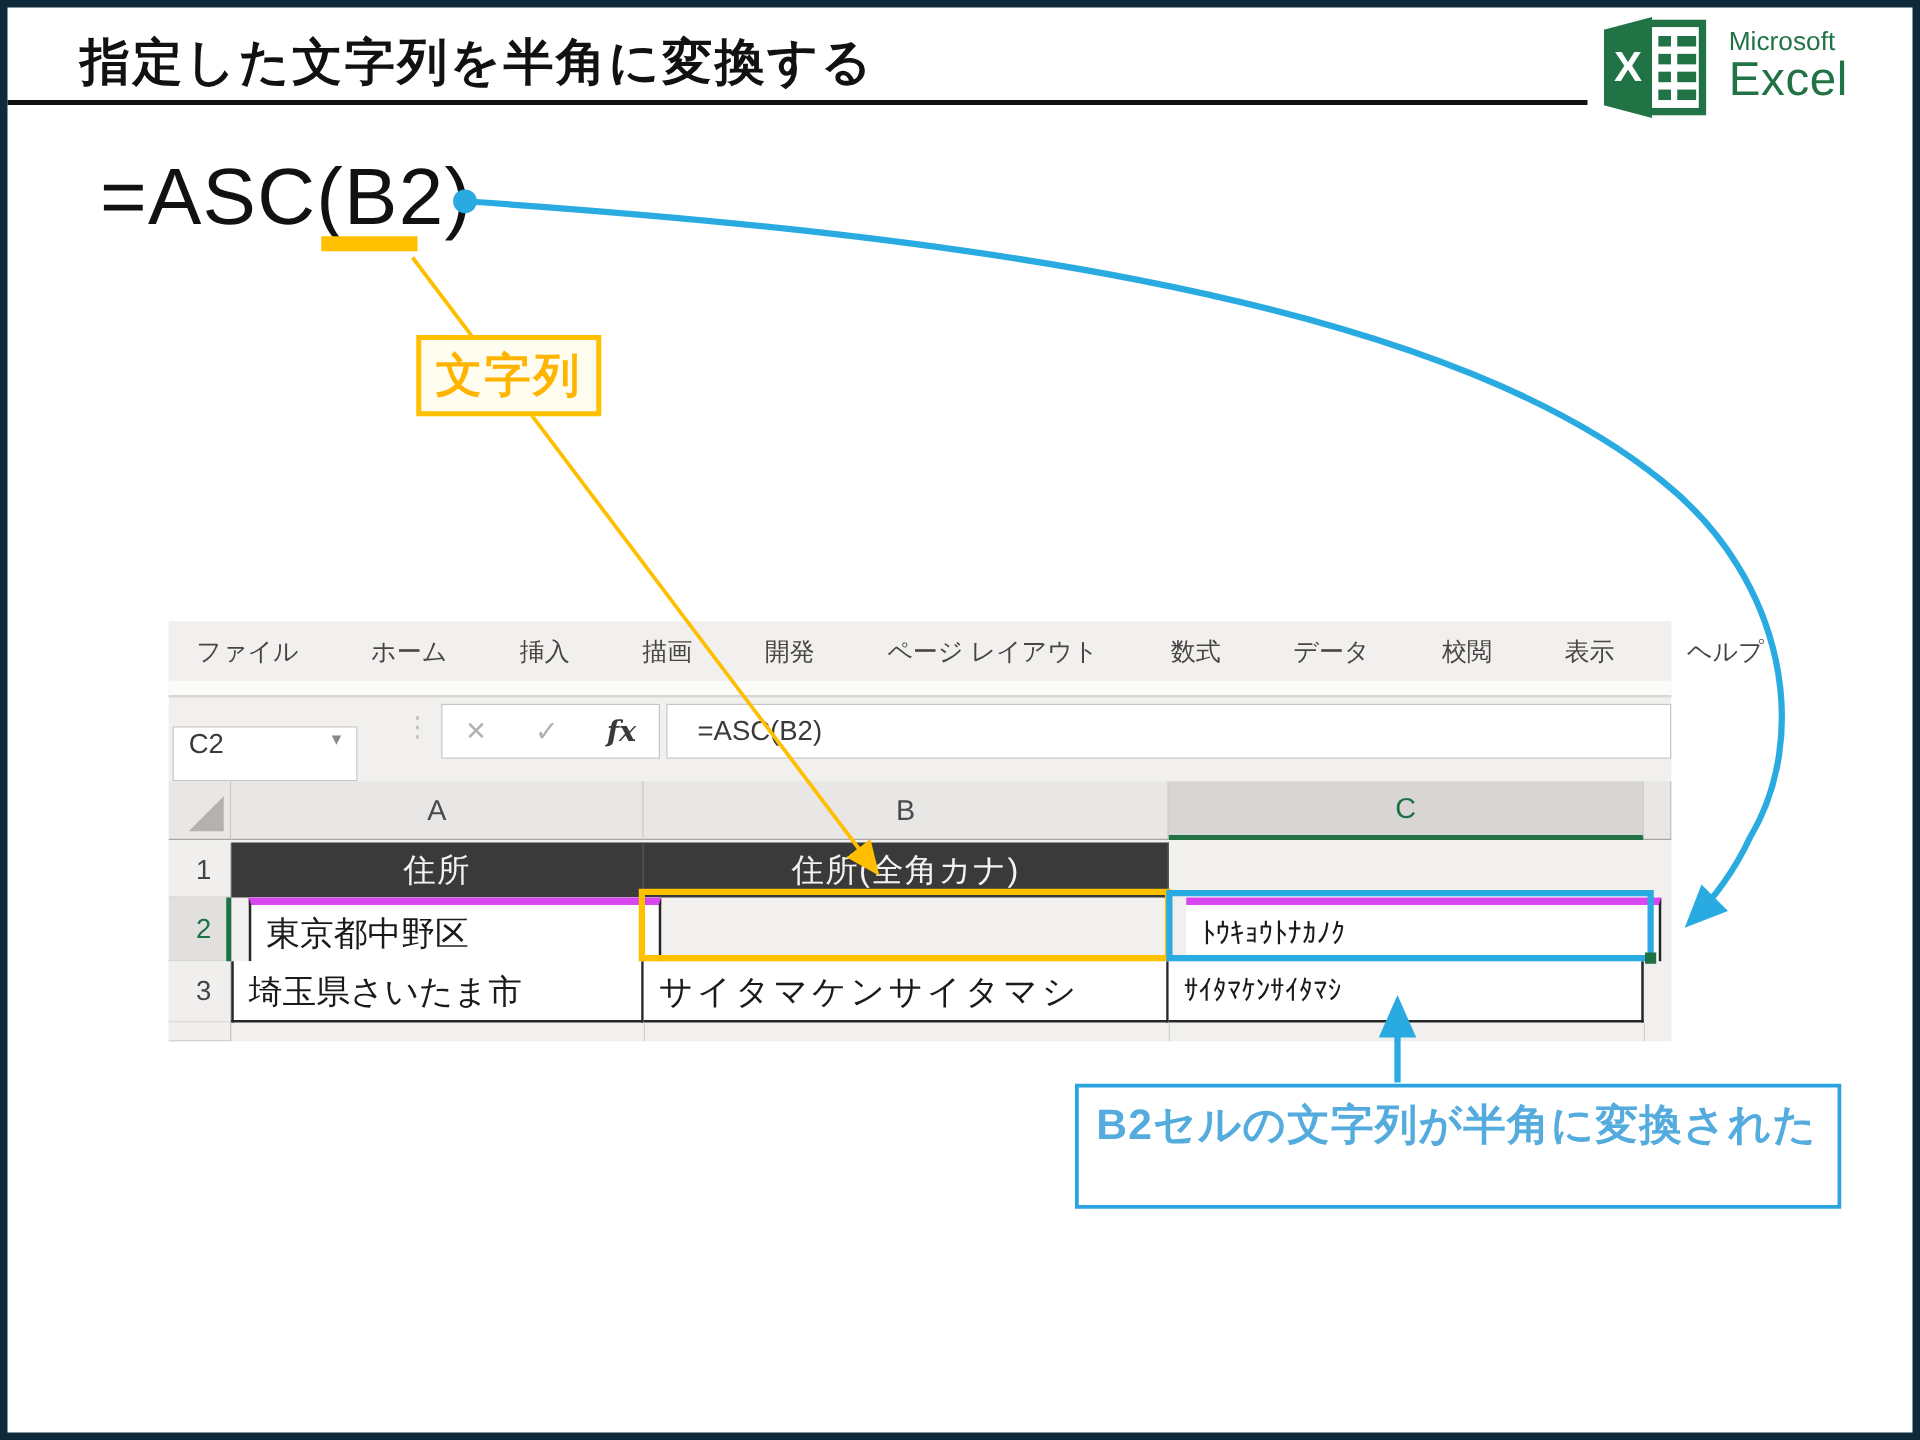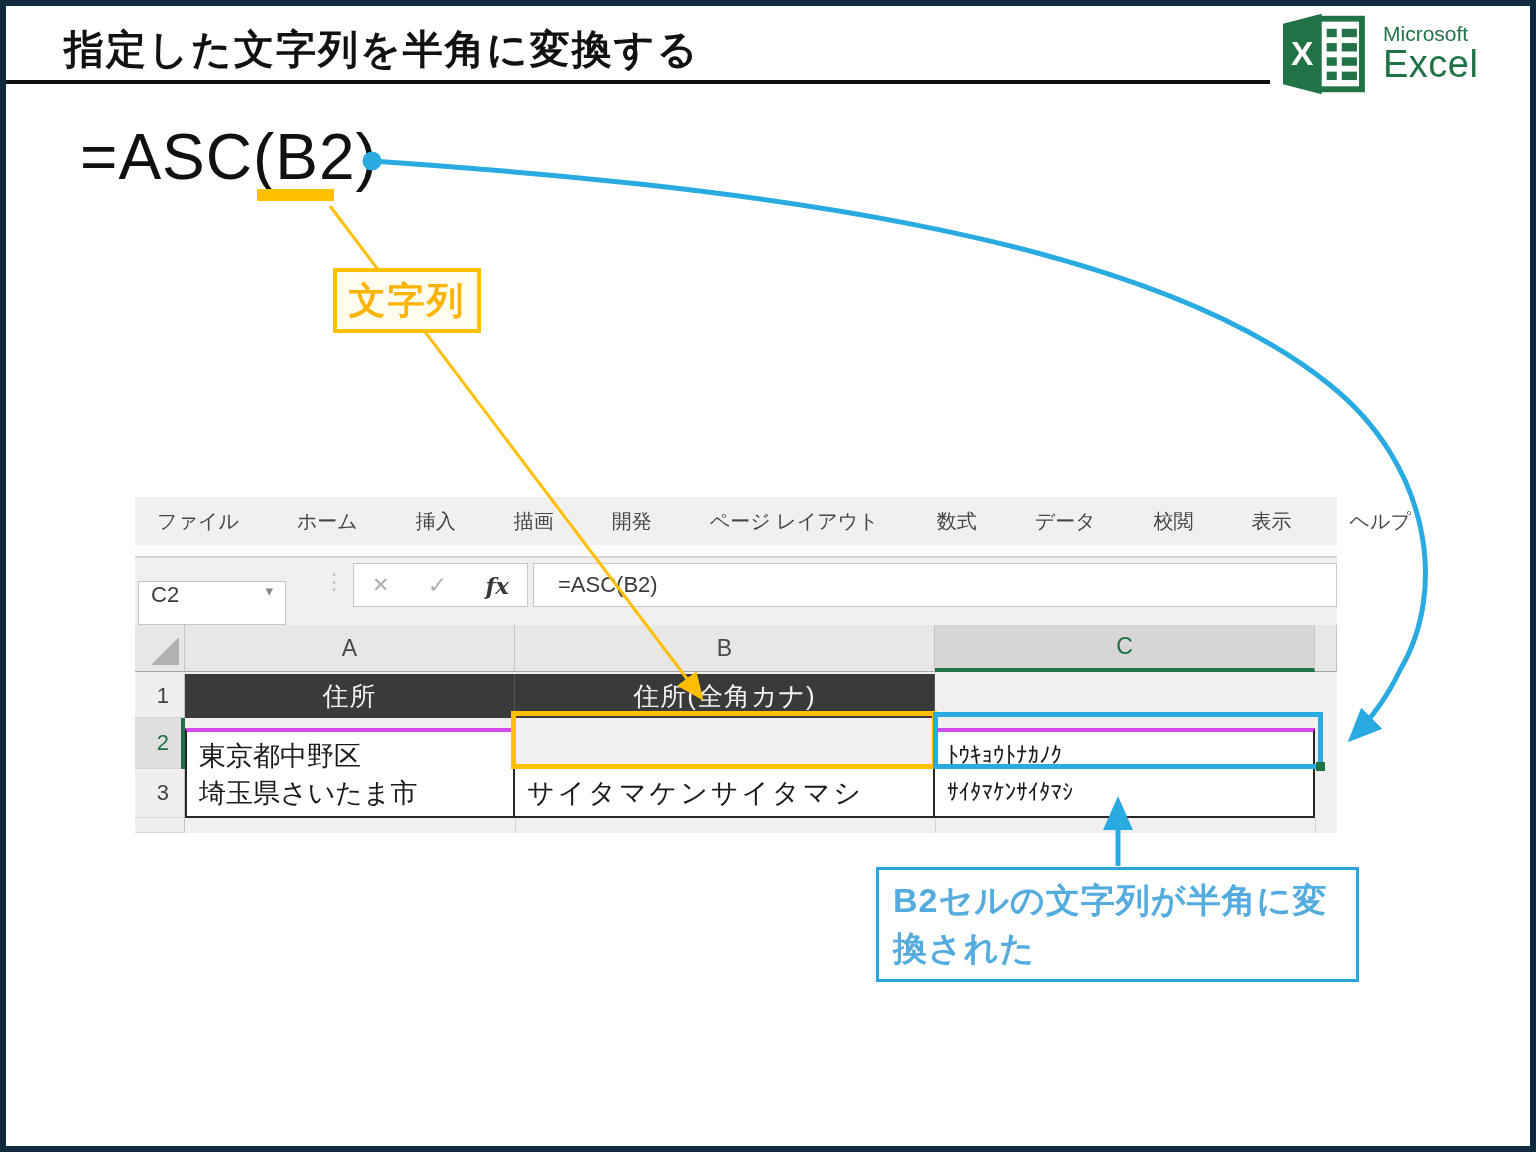--- a/index.html
+++ b/index.html
@@ -25,23 +25,23 @@
 
   .arg-label-box {
     position:absolute; left:333px; top:268px; width:148px; height:65px; z-index:30;
     border:4px solid #ffc000; background:#fffdf0; color:#ffb400;
     display:flex; align-items:center; justify-content:center;
     font-size:37px; font-weight:bold; letter-spacing:2px;
   }
 
   
   .callout {
-    position:absolute; left:860px; top:867px; width:483px; min-height:100px; z-index:25;
+    position:absolute; left:860px; top:867px; width:613px; min-height:100px; z-index:25;
     border:3px solid #2aa3e0; background:#fff; color:#54abde;
-    font-size:34px; font-weight:bold; line-height:1.4; padding:7px 14px; letter-spacing:1px;margin-left:16px;
+    font-size:34px; font-weight:bold; line-height:1.4; padding:7px 14px; letter-spacing:1px;
   }
 
   
   .overlay { position:absolute; inset:0; z-index:20; pointer-events:none; }
 
   
   .shot { position:absolute; left:135px; top:497px; width:1202px; height:336px; background:#f1f0ef; z-index:10; }
 
   .tabs { position:absolute; left:0; top:0; right:0; height:48px; display:flex; align-items:center; gap:58px; padding-left:22px; font-size:20px; color:#484644; }
   .tab { white-space:nowrap; }
@@ -74,21 +74,21 @@
   .rh-3 { top:272px; height:49px; }
   .rh-4 { top:321px; height:15px; }
   .rh2-accent { position:absolute; left:46px; top:221px; width:4px; height:51px; background:#1e7145; z-index:3; }
 
   .hdr-row1 { top:177px; height:44px; background:#3a3a3a; color:#f2f2f2; justify-content:center; font-size:26px; letter-spacing:1px; border-right:1px solid #565656; }
   .c-a { left:50px; width:330px; }
   .c-b { left:380px; width:420px; }
   .c-c { left:800px; width:380px; }
 
   .data-cell { background:#fff; color:#1a1a1a; font-size:27px; padding-left:12px; border-right:2px solid #262626; }
-  .row2 { top:231px; height:51px; border-top:4px solid #d946ef; }
+  .row2 { top:221px; height:51px; border-top:6px solid #d946ef;margin-left:14px; }
   .row3 { top:272px; height:49px; border-bottom:2px solid #262626; }
   .first-col { border-left:2px solid #262626; }
   .kana-wide { letter-spacing:3px; }
   .kana-half { font-size:23px; letter-spacing:0; }
   .b2-bg { background:#fdf8e8; }
 
   .r4-grid { position:absolute; top:321px; width:1px; height:15px; background:#d4d2d0; }
 
   
   .b2-highlight { position:absolute; left:376px; top:214px; width:426px; height:58px; border:5px solid #ffc000; z-index:6; }

